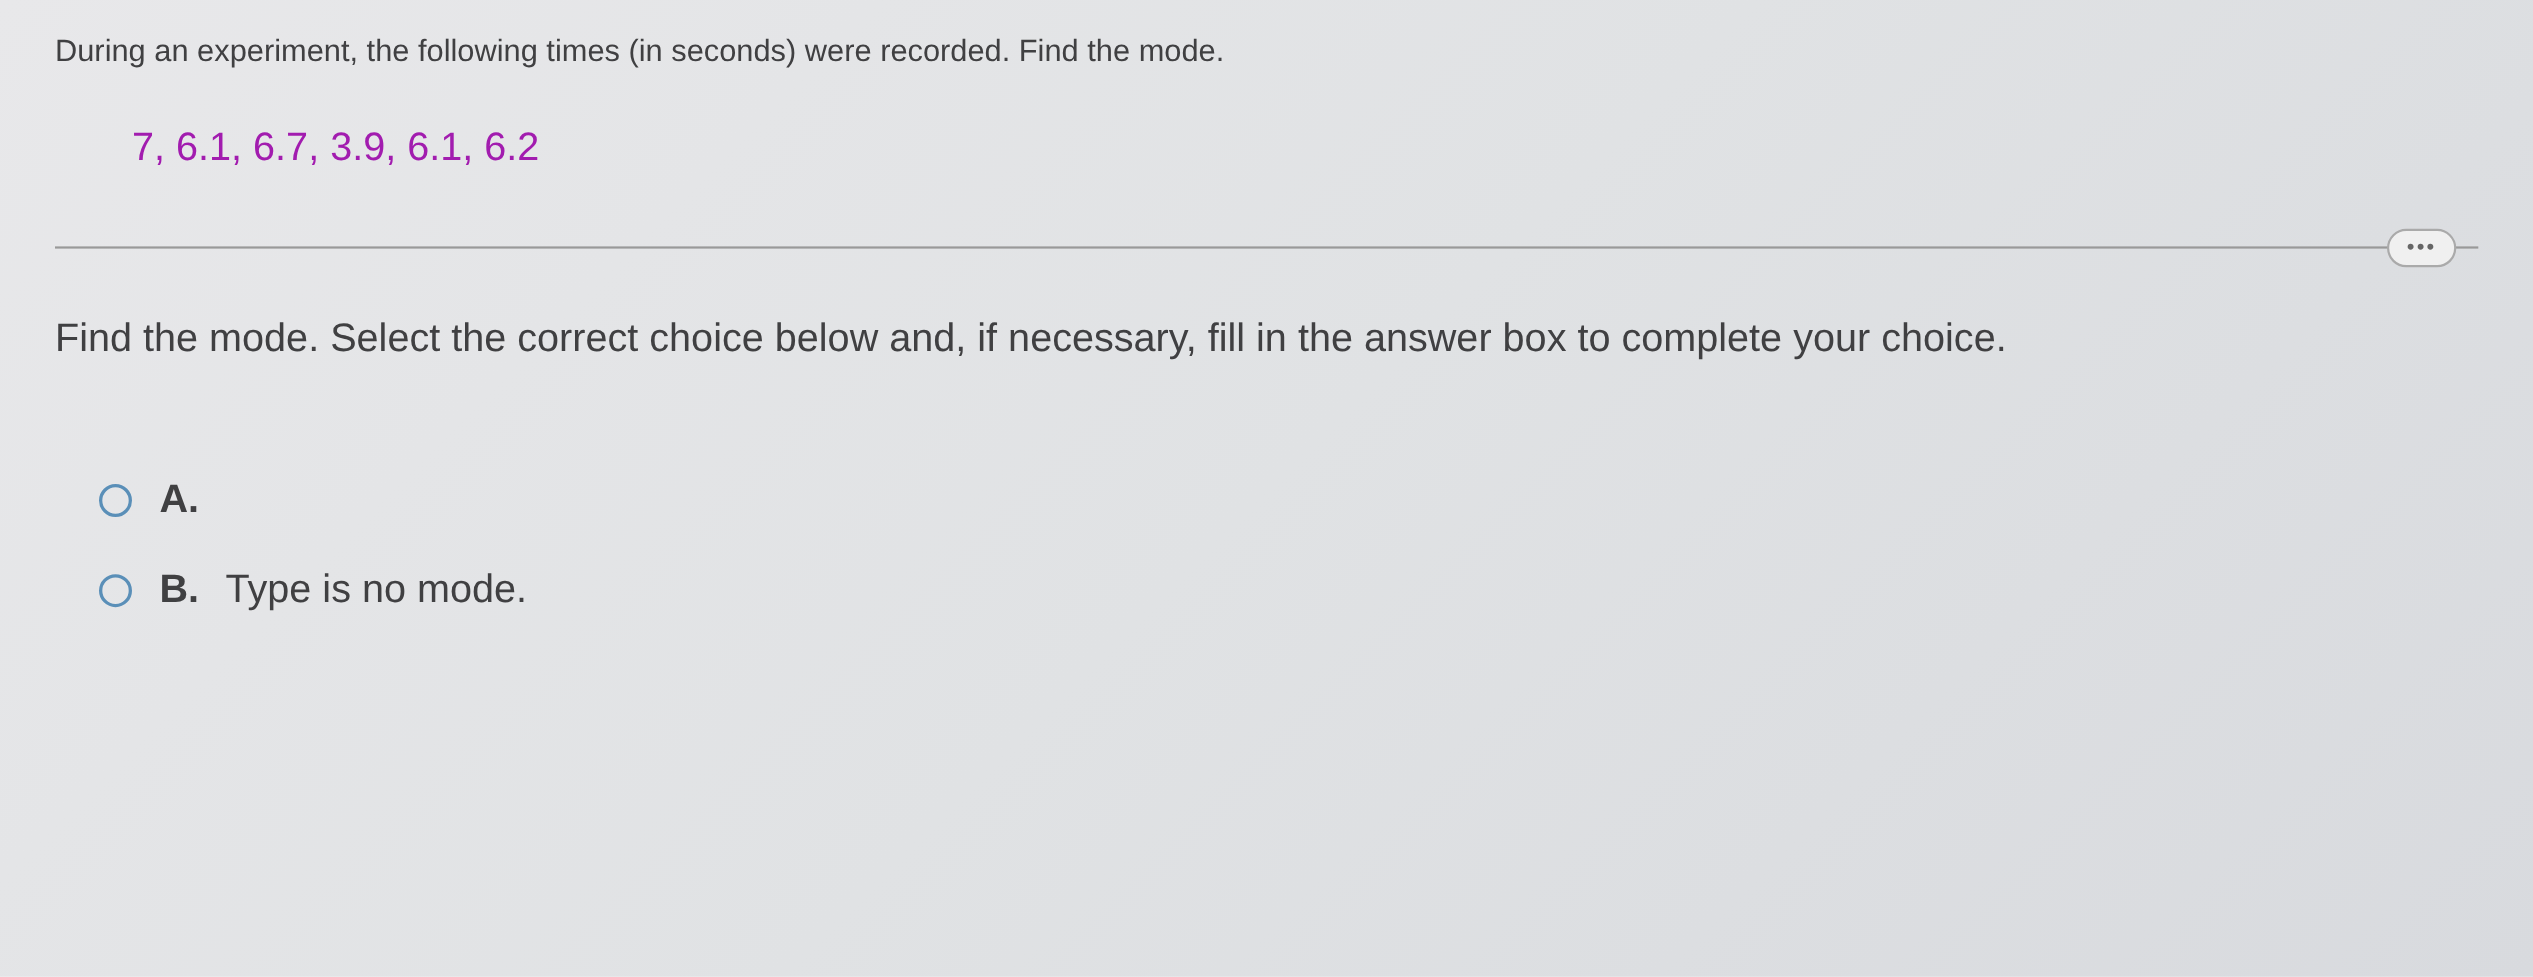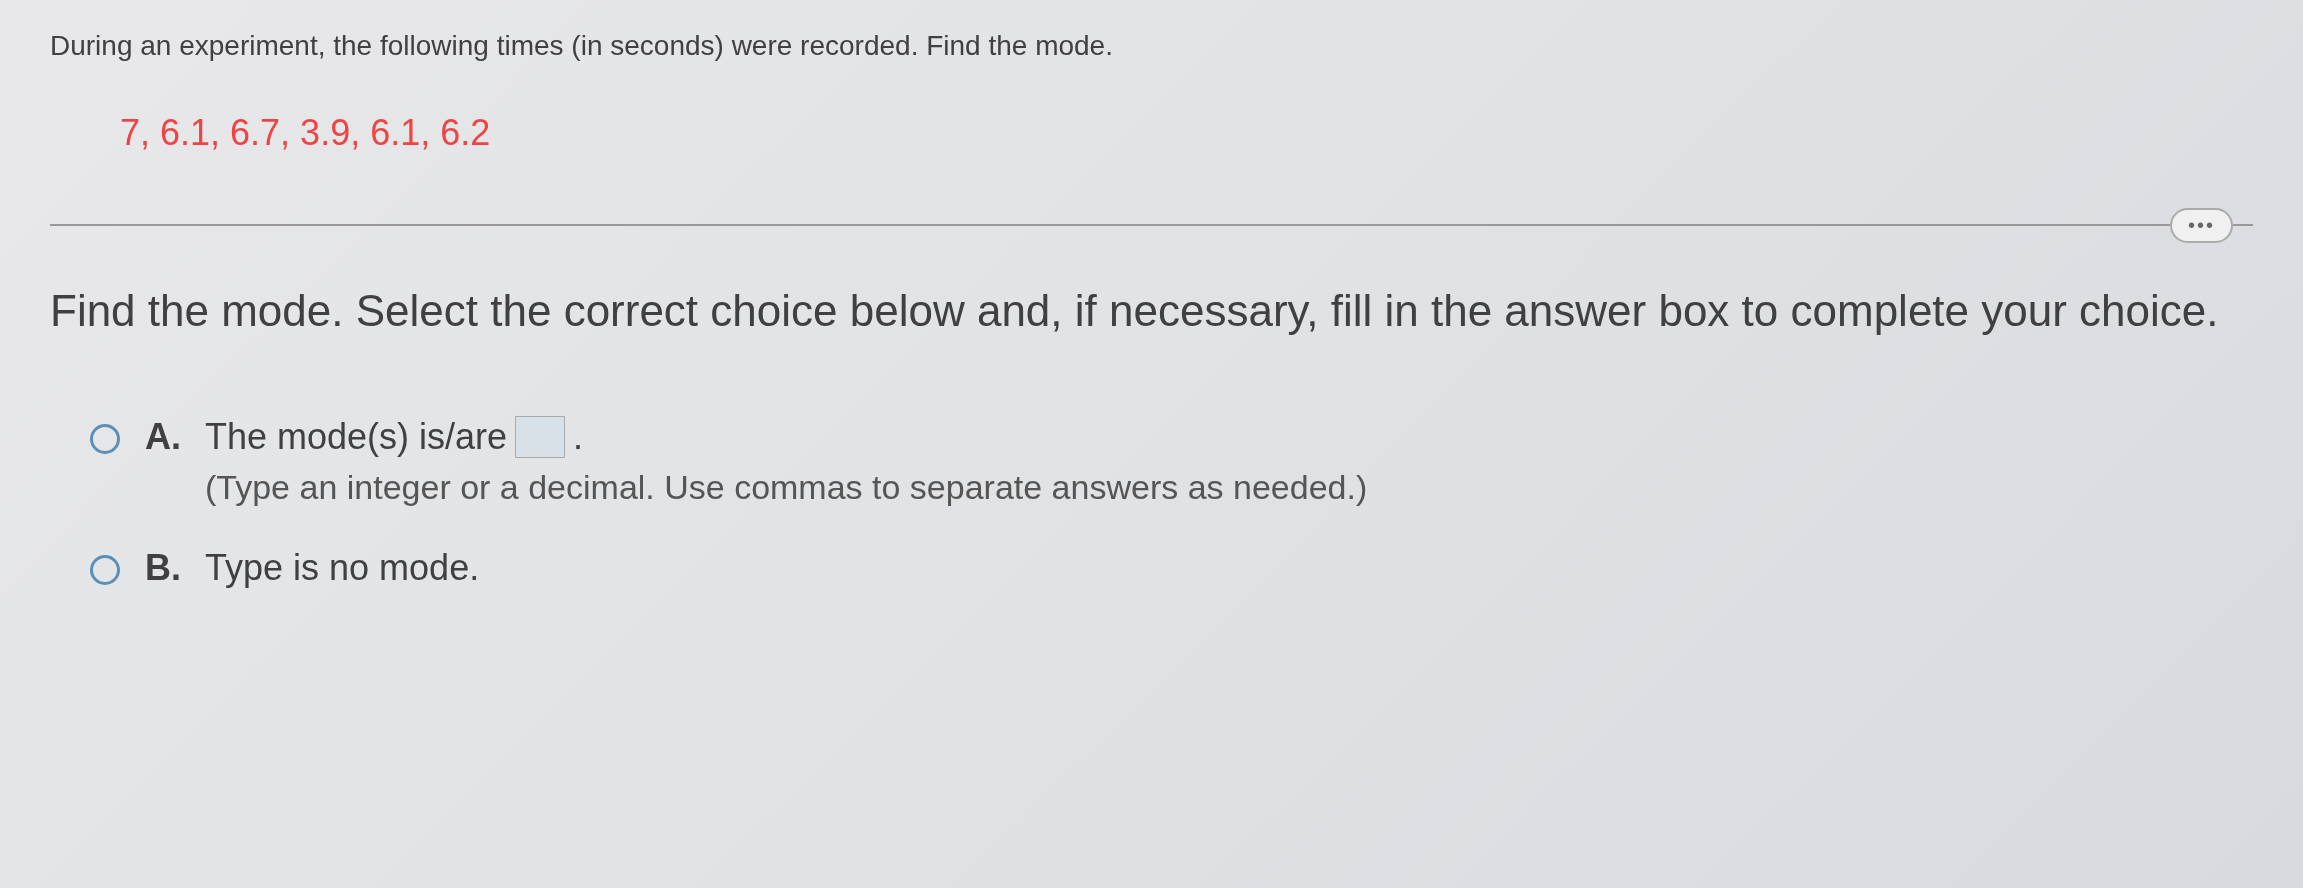--- a/index.html
+++ b/index.html
@@ -18,21 +18,21 @@
     }
     .question-text {
       font-size: 28px;
       margin-bottom: 50px;
       color: #404042;
     }
     .data-values {
       font-size: 36px;
       margin-left: 70px;
       margin-bottom: 70px;
-      color: #ef4444;
+      color: #a21caf;
     }
     .divider-container {
       position: relative;
       margin-bottom: 60px;
     }
     .divider {
       border: none;
       border-top: 2px solid #999;
       width: 100%;
     }
@@ -43,22 +43,22 @@
       background: #f0f0f0;
       border: 2px solid #aaa;
       border-radius: 20px;
       padding: 4px 16px;
       font-size: 20px;
       color: #666;
       letter-spacing: 2px;
       cursor: pointer;
     }
     .instruction {
-      font-size: 44px;
-      margin-bottom: 80px;
+      font-size: 36px;
+      margin-bottom: 104px;
       color: #404042;
     }
     .choice-row {
       display: flex;
       align-items: flex-start;
       margin-bottom: 40px;
       margin-left: 40px;
     }
     .radio {
       width: 30px;
@@ -112,28 +112,20 @@
 <div class="divider-container">
   <hr class="divider">
   <div class="ellipsis-badge">•••</div>
 </div>
 
 <div class="instruction">Find the mode. Select the correct choice below and, if necessary, fill in the answer box to complete your choice.</div>
 
 <div class="choice-row">
   <div class="radio"></div>
   <div class="choice-letter">A.</div>
-  <div class="choice-content">
-    <div class="choice-line">
-      <span>The mode(s) is/are</span>
-      <input type="text" class="answer-box" style="">
-      <span>.</span>
-    </div>
-    <div class="hint-text">(Type an integer or a decimal. Use commas to separate answers as needed.)</div>
-  </div>
 </div>
 
 <div class="choice-row">
   <div class="radio"></div>
   <div class="choice-letter">B.</div>
   <div class="choice-content">
     <span>Type is no mode.</span>
   </div>
 </div>
 

